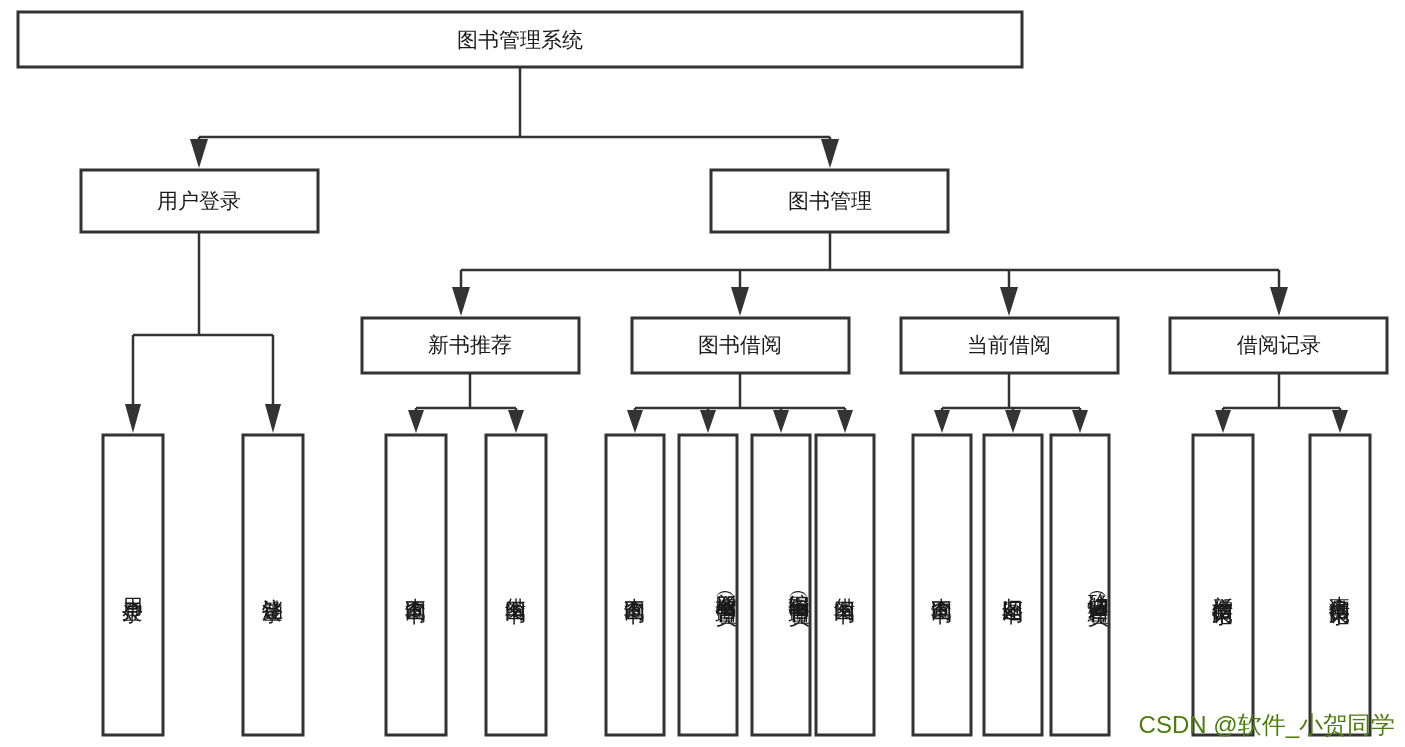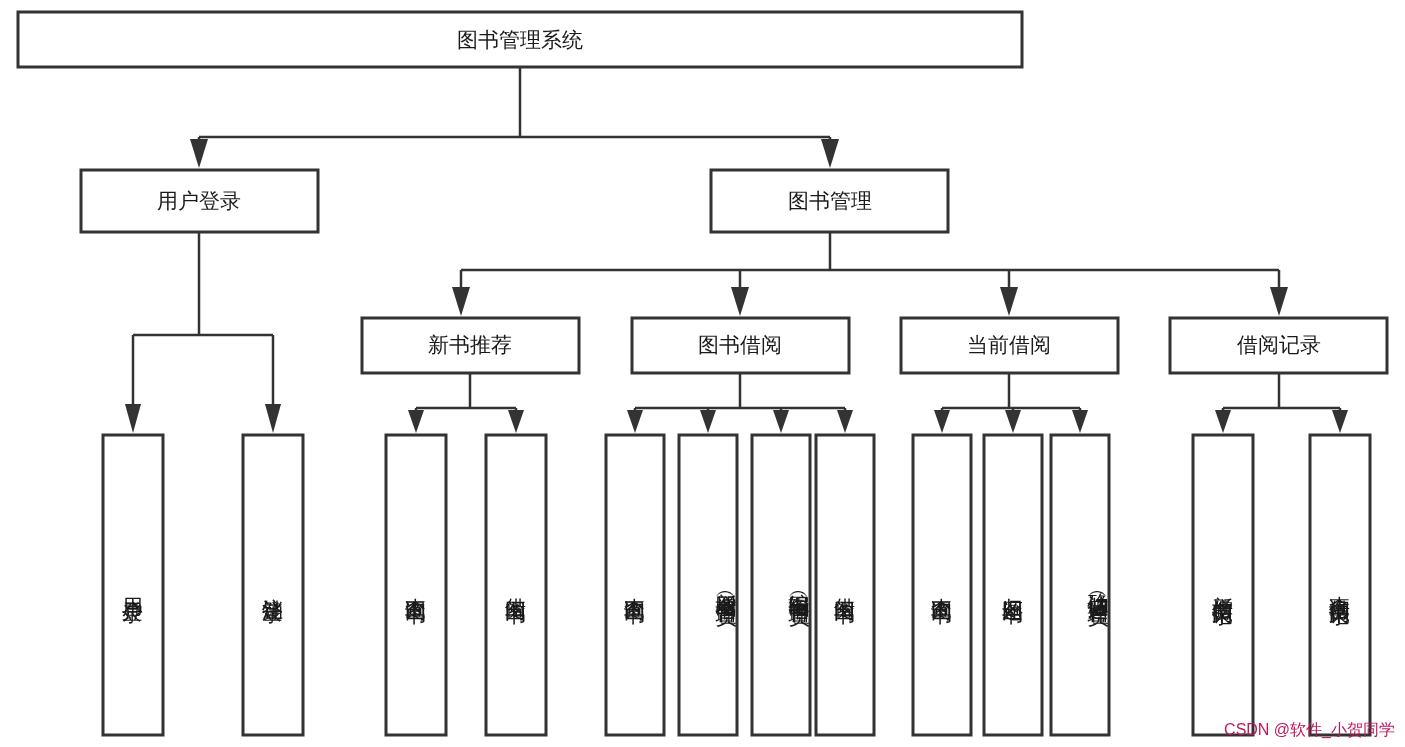--- a/index.html
+++ b/index.html
@@ -60,22 +60,22 @@
     white-space: nowrap;
     text-align: center;
     pointer-events: none;
     user-select: none;
   }
   .watermark {
     position: absolute;
     right: 10px;
     bottom: 6px;
     font-family: "Liberation Sans", "DejaVu Sans", sans-serif;
-    font-size: 16px;
-    color: #be185d;
+    font-size: 24px;
+    color: #4d7c0f;
     white-space: nowrap;
     user-select: none;
   }
 </style>
 </head>
 <body>
 
 <div id="diagram-root">
 
   <svg class="diagram-canvas" viewBox="0 0 1405 747">

